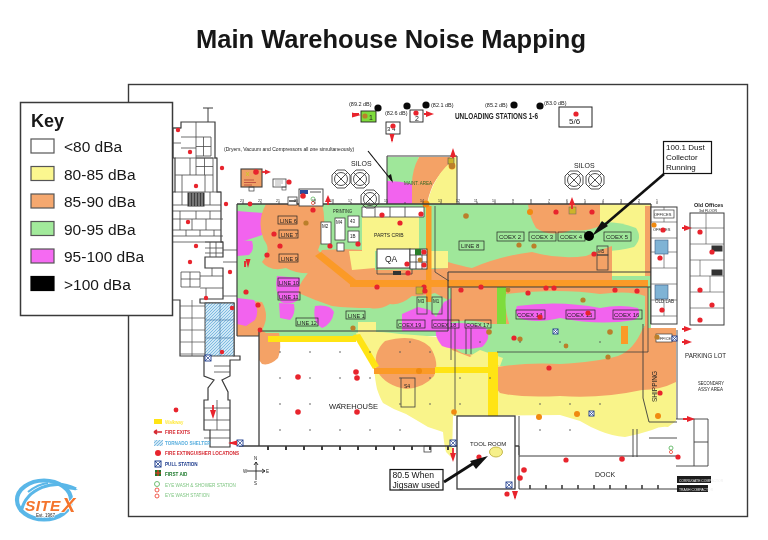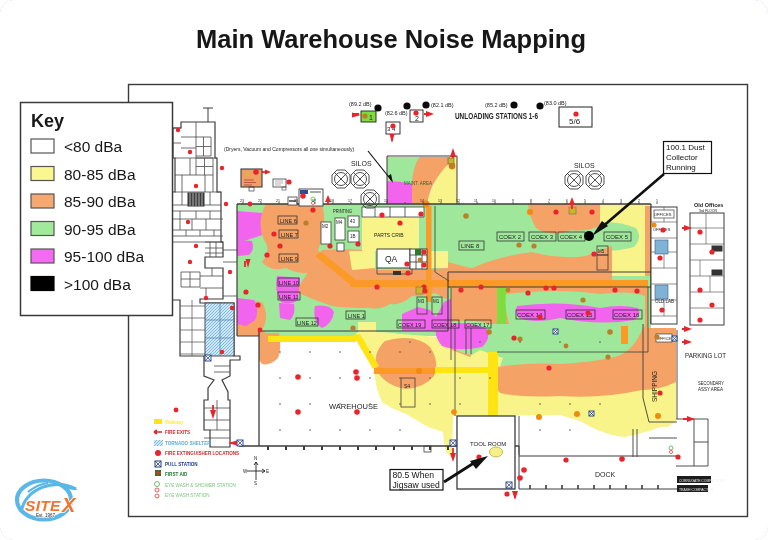--- a/index.html
+++ b/index.html
@@ -1,17 +1,17 @@
 <!DOCTYPE html>
 <html><head>
 <meta charset="utf-8">
 <style>
   html,body{margin:0;padding:0;background:#ffffff;}
   #page{position:relative;width:768px;height:540px;background:#c4b5fd;overflow:hidden;
-        font-family:"Liberation Sans",sans-serif;border-radius:14px;}
+        font-family:"Liberation Sans",sans-serif;}
   svg{position:absolute;top:0;left:0;}
   text{font-family:"Liberation Sans",sans-serif;}
 </style>
 </head>
 <body>
 <div id="page">
 <svg width="768" height="540" viewBox="0 0 768 540">
 <defs>
   <pattern id="bluehatch" width="3" height="3" patternUnits="userSpaceOnUse">
     <rect width="3" height="3" fill="#cfe7f5"></rect>

